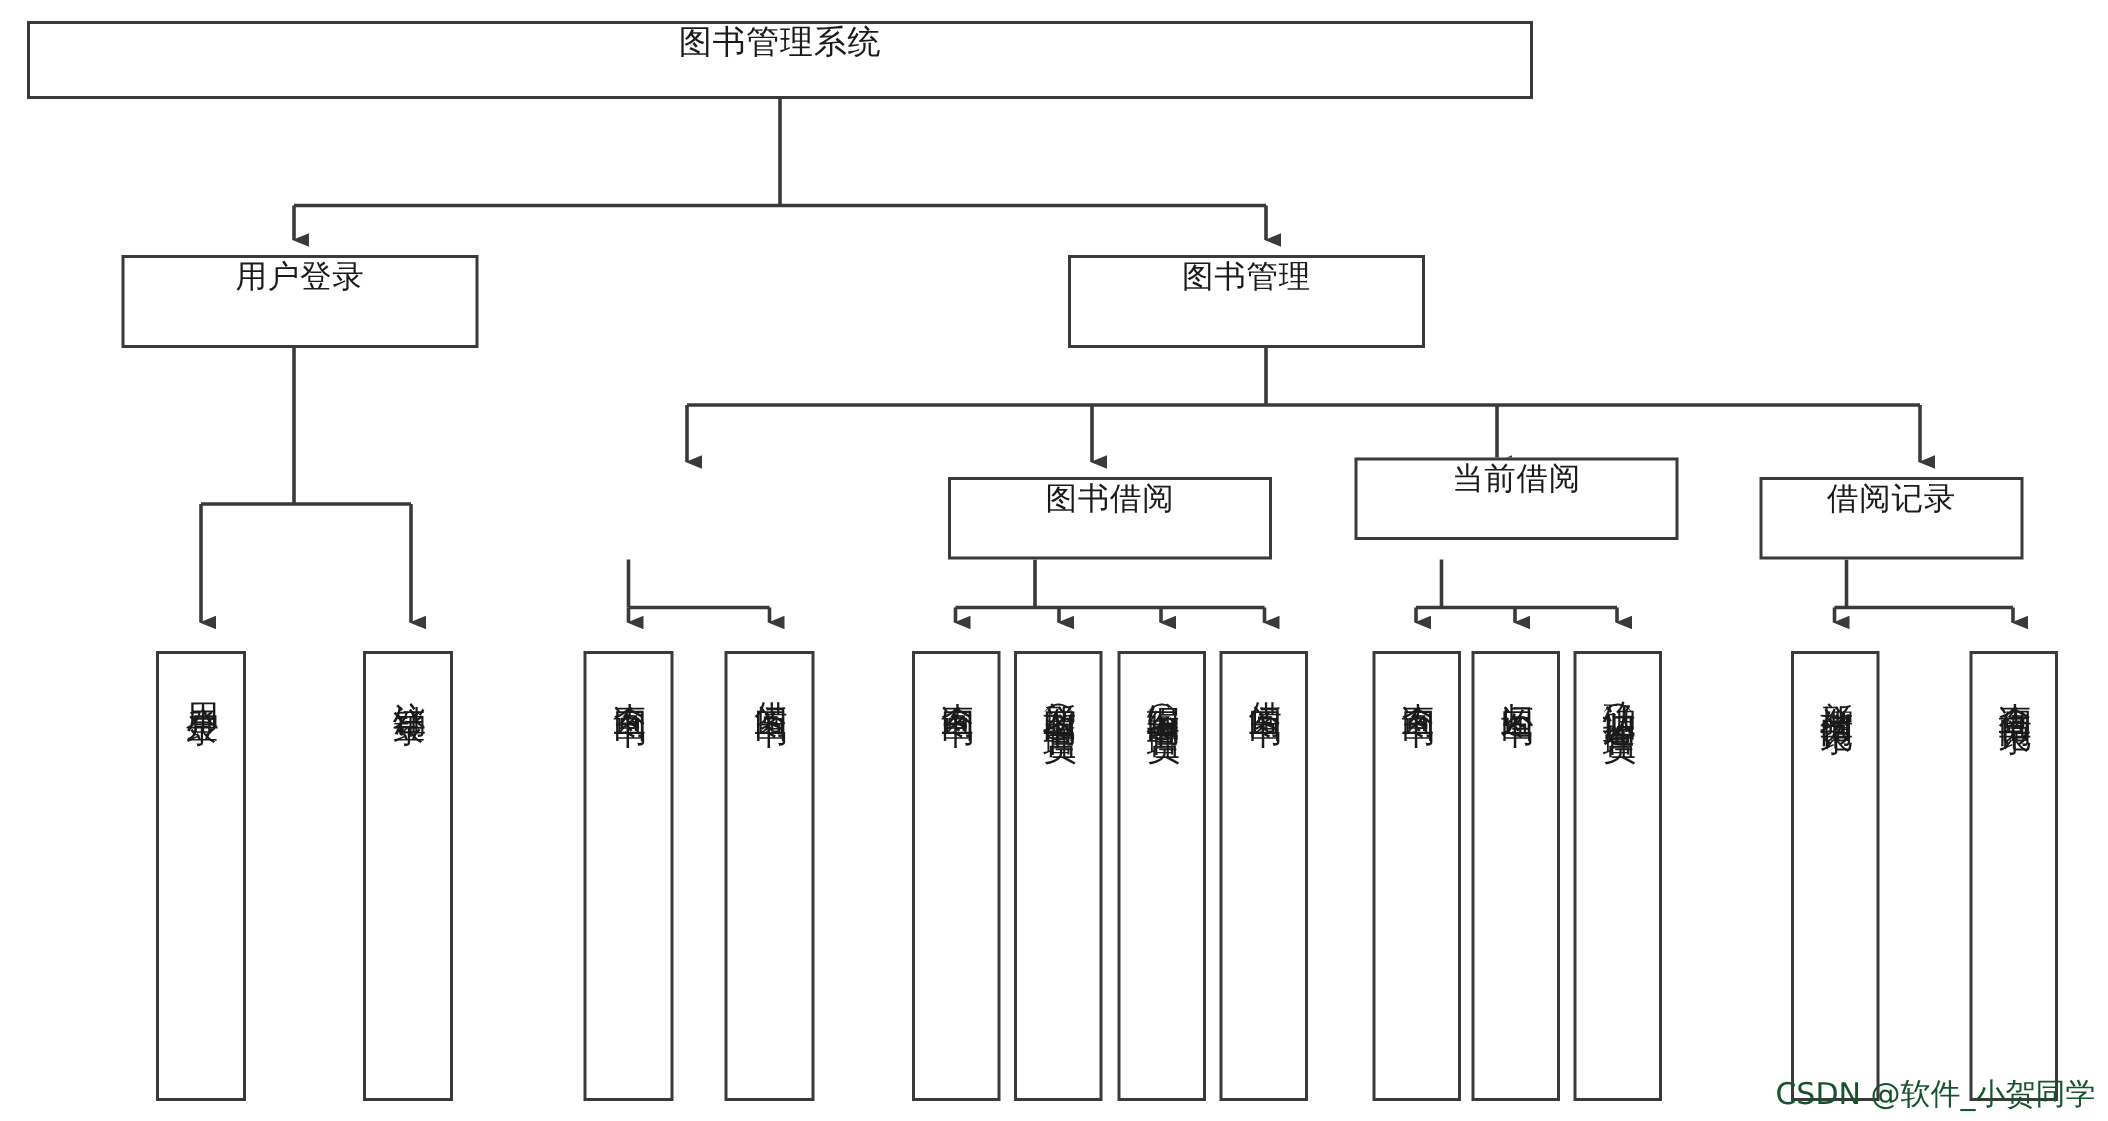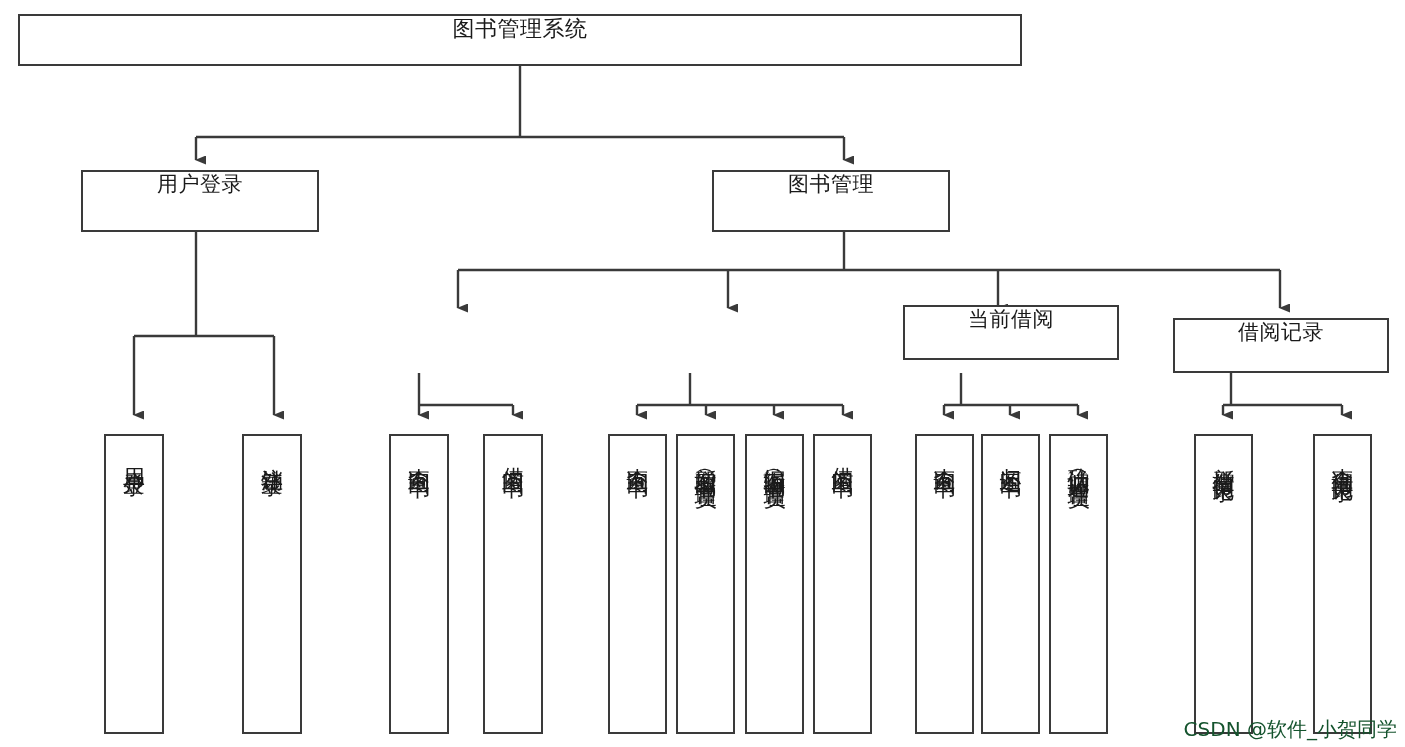--- a/index.html
+++ b/index.html
@@ -138,26 +138,29 @@
 
   <div class="node horiz" style="left:81px; top:170px; width:238px; height:62px;">
     <span class="label">用户登录</span>
   </div>
 
   <div class="node horiz" style="left:712px; top:170px; width:238px; height:62px;">
     <span class="label">图书管理</span>
   </div>
 
 
+  <div class="node horiz" style="left:632px; top:318px; width:216px; height:55px;">
+    <span class="label">图书借阅</span>
+  </div>
 
   <div class="node horiz" style="left:903px; top:305px; width:216px; height:55px;">
     <span class="label">当前借阅</span>
   </div>
 
-  <div class="node horiz" style="left:1173px; top:318px; width:216px; height:55px;">
+  <div class="node horiz" style="left:1173px; top:318px; width:176px; height:55px;">
     <span class="label">借阅记录</span>
   </div>
 
   <div class="node vert" style="left:104px; top:434px; width:60px; height:300px;">
     <span class="label">用户登录</span>
   </div>
 
   <div class="node vert" style="left:242px; top:434px; width:60px; height:300px;">
     <span class="label">注销登录</span>
   </div>

